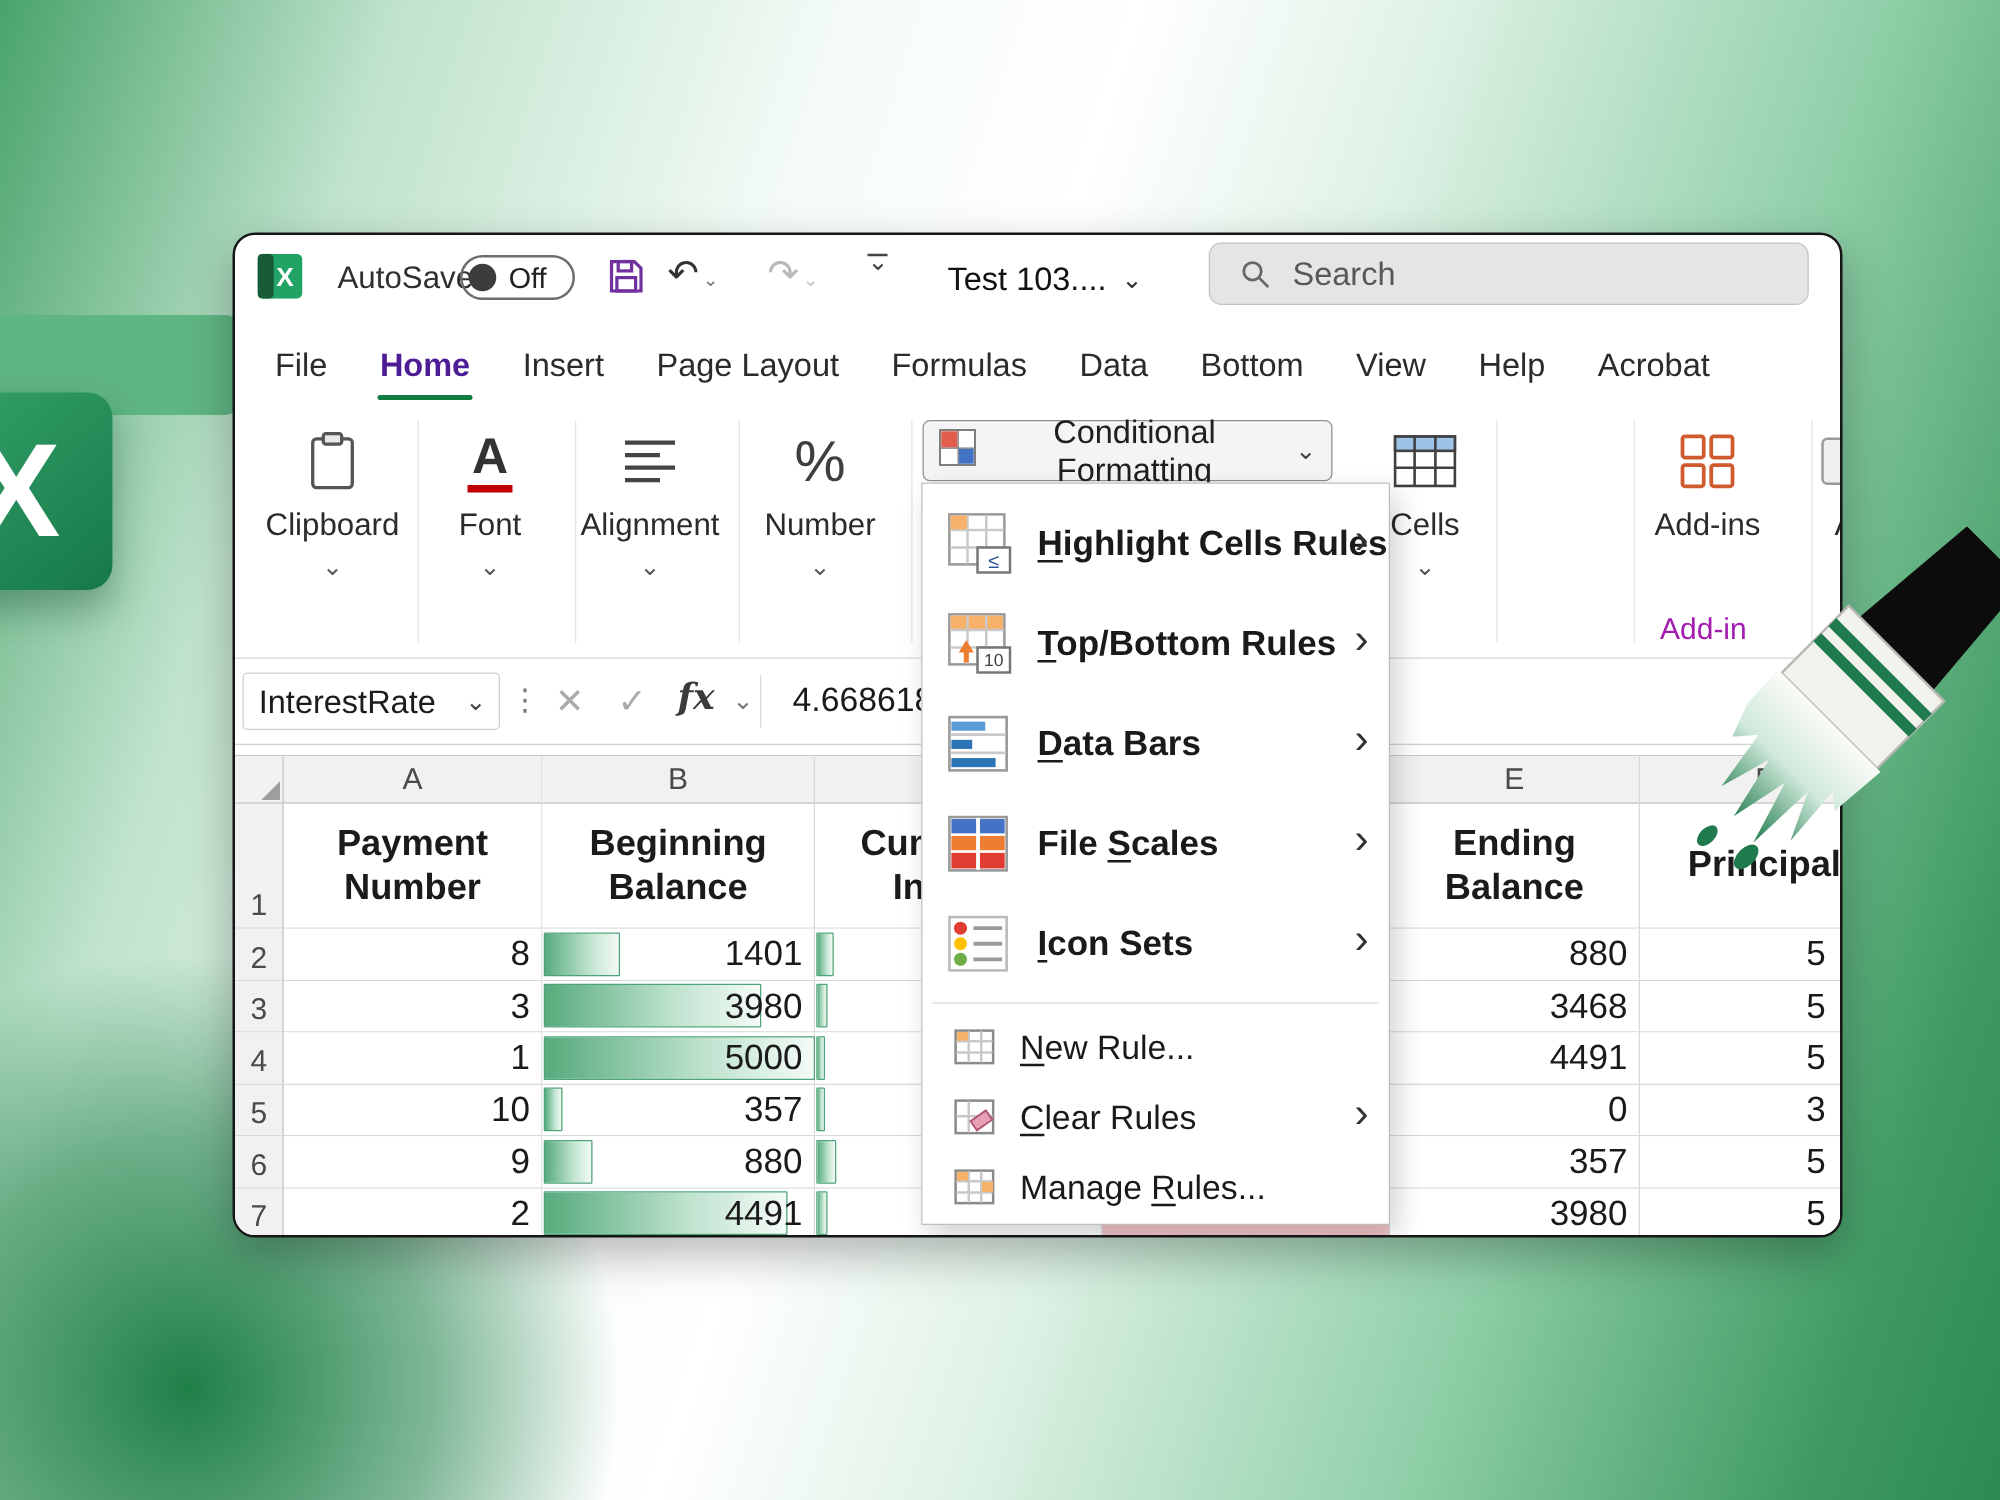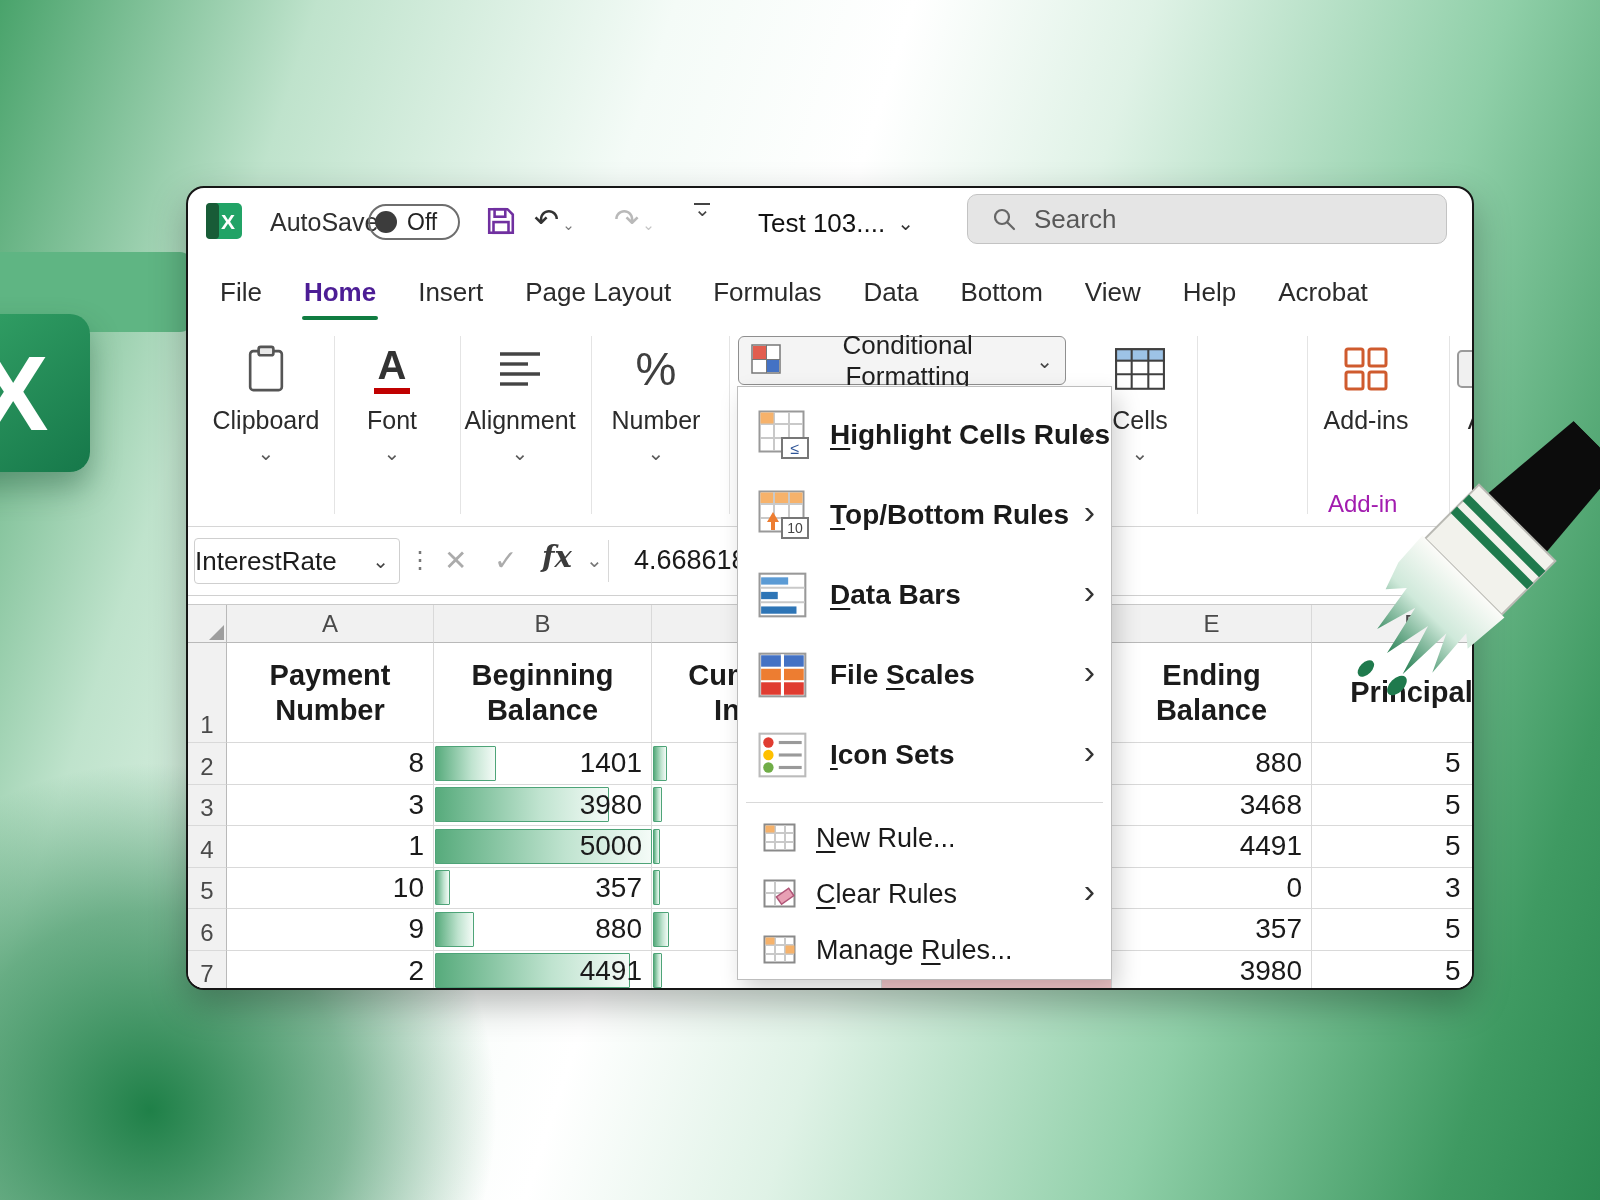--- a/index.html
+++ b/index.html
@@ -65,21 +65,21 @@
   .gAbar{width:36px;height:6px;background:#c00000;margin-top:3px;}
   .pcticon{font-size:46px;color:#3f3f3f;line-height:1;}
   .cfbtn{position:absolute;left:550px;top:12px;width:328px;height:49px;border:1.5px solid #8f8f8f;border-radius:6px;
     background:#f4f4f4;box-sizing:border-box;display:flex;align-items:center;padding:0 12px;gap:12px;}
   .cflabel{font-size:26px;color:#1f1f1f;text-align:center;}
   .ccaret{font-size:20px;color:#444;margin-left:2px;}
   .addin-caption{position:absolute;left:1140px;top:166px;font-size:24px;color:#a21caf;}
   
   .fbar{position:absolute;left:0;top:340px;width:100%;height:68px;border-bottom:1px solid #d0d0d0;box-sizing:border-box;}
   .namebox{position:absolute;left:6px;top:10px;width:206px;height:46px;border:1px solid #cfcfcf;border-radius:4px;
-    box-sizing:border-box;display:flex;align-items:center;font-size:26px;color:#1c1c1c;}
+    box-sizing:border-box;display:flex;align-items:center;font-size:26px;color:#1c1c1c;padding-left:12px;}
   .nbcaret{margin-left:auto;margin-right:10px;font-size:20px;color:#444;}
   .fsep{position:absolute;left:220px;top:18px;font-size:24px;color:#777;}
   .fx-cancel{position:absolute;left:256px;top:16px;font-size:28px;color:#ababab;}
   .fx-ok{position:absolute;left:306px;top:16px;font-size:28px;color:#ababab;}
   .fx{position:absolute;left:354px;top:12px;font-size:29px;font-style:italic;font-weight:600;color:#3b3b3b;font-family:"DejaVu Serif","Liberation Serif",serif;}
   .fxcaret{position:absolute;left:398px;top:20px;font-size:20px;color:#777;}
   .vline{position:absolute;left:420px;top:12px;width:1px;height:42px;background:#d8d8d8;}
   .fval{position:absolute;left:446px;top:17px;font-size:27px;color:#1a1a1a;}
   
   .grid{position:absolute;left:0;top:416px;right:0;bottom:0;overflow:hidden;border-top:1px solid #c9c9c9;}

